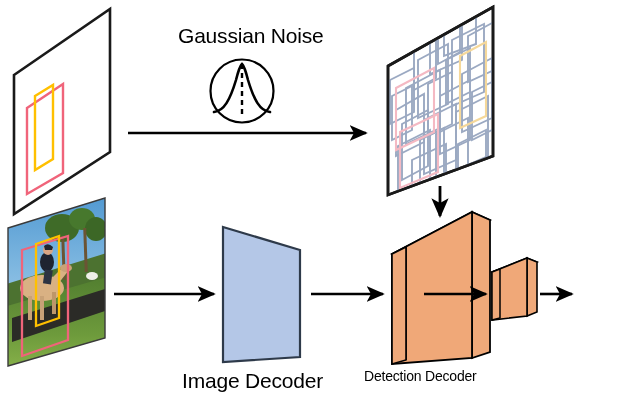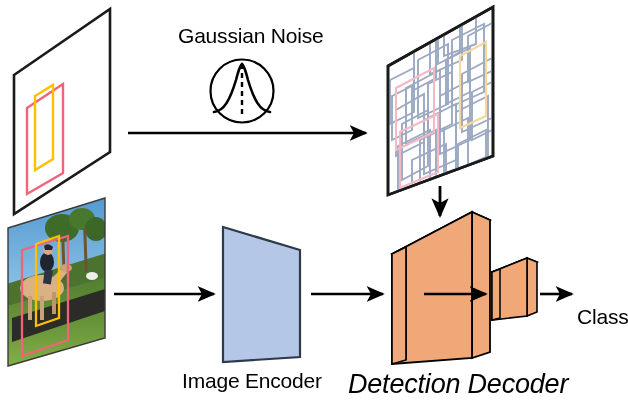--- a/index.html
+++ b/index.html
@@ -43,25 +43,24 @@
     font-size: 21px;
     letter-spacing: -0.2px;
   }
   #label-image-encoder {
     left: 182px;
     top: 369px;
     font-size: 21px;
     letter-spacing: -0.2px;
   }
   #label-detection-decoder {
-    left: 348px;
+    left: 364px;
     top: 369px;
-    font-size: 27px;
-    letter-spacing: -0.2px;
-    font-style: italic;
+    font-size: 14px;
+    letter-spacing: -0.2px;
   }
   #label-output {
     left: 577px;
     top: 258px;
     font-size: 21px;
     letter-spacing: -0.2px;
   }
   #label-output span { display: block; }
 </style>
 </head>
@@ -213,21 +212,20 @@
       <polygon points="527,258 537,262 537,312 527,316" fill="#EFA97A" stroke="#000000" stroke-width="1.6"></polygon>
       <polygon points="492,272 527,258 527,316 492,320" fill="#F0A878" stroke="#000000" stroke-width="1.6"></polygon>
       <polygon points="492,272 500,269 500,318 492,320" fill="#EFA97A" stroke="#000000" stroke-width="1.5"></polygon>
     </g>
 
     <line x1="540" y1="294" x2="572" y2="294" stroke="#000000" stroke-width="2.6" marker-end="url(#ah)"></line>
   </svg>
 
   <div class="lbl" id="label-gaussian-noise">Gaussian Noise</div>
 
-  <div class="lbl" id="label-image-encoder">Image Encoder</div>
+  <div class="lbl" id="label-image-encoder">Image Decoder</div>
 
   <div class="lbl" id="label-detection-decoder">Detection Decoder</div>
 
   <div class="lbl" id="label-output">
-    <span>Class</span>
   </div>
 
 </div>
 
 </body></html>

